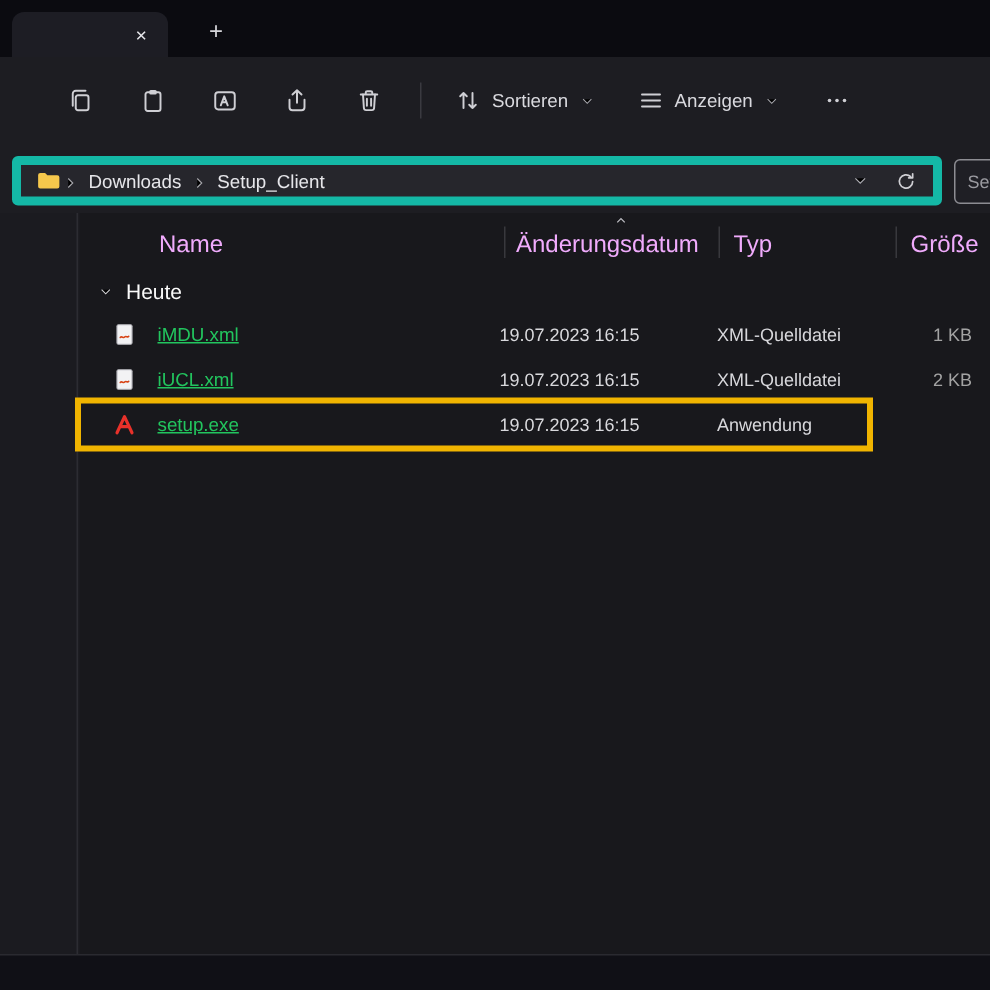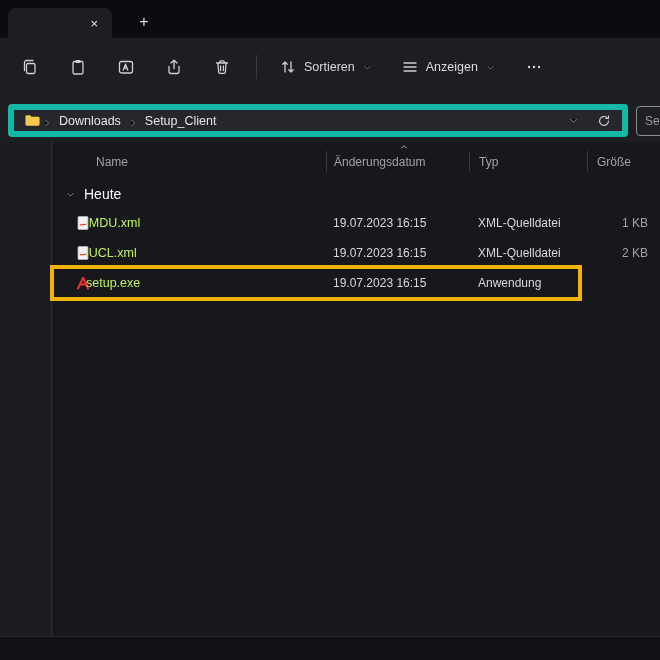--- a/index.html
+++ b/index.html
@@ -13,21 +13,21 @@
          border-radius:8px 8px 0 0; display:flex; align-items:center; justify-content:flex-end; padding-right:10px; }
   .tab-close { color:#e8e8ec; font-size:13px; line-height:1; cursor:default; padding:2px 4px; }
   .newtab { position:absolute; left:132px; top:10px; color:#d6d6da; font-size:16px; width:24px; height:24px;
             display:flex; align-items:center; justify-content:center; }
 
   
   .winbody { position:absolute; top:38px; left:0; right:0; bottom:24px; background:#1d1d22; }
   .bottomstrip { position:absolute; left:0; right:0; bottom:0; height:24px; background:#101016; border-top:1px solid #2a2a30; }
 
   
-  .toolbar { position:absolute; top:38px; left:0; right:0; height:58px; display:flex; align-items:center; padding-left:12px; }
+  .toolbar { position:absolute; top:38px; left:0; right:0; height:58px; display:flex; align-items:center; padding-left:36px; }
   .tbtn { height:36px; min-width:36px; border-radius:4px; display:flex; align-items:center; justify-content:center; gap:7px;
           padding:0 8px; margin-right:12px; color:#d9d9de; font-size:12.5px; }
   .icn { width:18px; height:18px; display:block; }
   .icn * { stroke:#cfcfd4; fill:none; stroke-width:1.3; stroke-linecap:round; stroke-linejoin:round; }
   .icn .fillme { fill:#cfcfd4; stroke:none; }
   .tb-sep { width:1px; height:24px; background:#3a3a40; margin:0 14px 0 4px; }
   .chev { width:11px; height:11px; }
   .chev path { stroke:#a9a9af; }
 
   
@@ -39,38 +39,38 @@
   .ab-right { margin-left:auto; display:flex; align-items:center; gap:16px; }
   .searchbox { position:absolute; left:636px; top:4px; width:90px; height:30px; background:#1f1f25;
                border:1px solid #8d8d93; border-radius:4px; display:flex; align-items:center;
                padding:0 8px; color:#9a9aa0; font-size:12px; overflow:hidden; white-space:nowrap; }
 
   
   .navpane { position:absolute; top:142px; left:0; width:52px; bottom:24px; background:#1b1b20; border-right:1px solid #2c2c32; }
   .filepane { position:absolute; top:142px; left:53px; right:0; bottom:24px; background:#18181c; }
 
   
-  .colheaders { position:absolute; top:6px; left:1px; right:0; height:28px; font-size:12px; color:#a3a3a3; }
+  .colheaders { position:absolute; top:6px; left:11px; right:0; height:28px; font-size:16px; color:#f0abfc; }
   .colheaders .hname { position:absolute; left:42px; top:7px; }
   .colheaders .hdate { position:absolute; left:280px; top:7px; }
   .colheaders .htype { position:absolute; left:425px; top:7px; }
   .colheaders .hsize { position:absolute; left:543px; top:7px; }
   .hsep { position:absolute; top:3px; width:1px; height:21px; background:#38383d; }
   .sortcaret { position:absolute; left:345px; top:-6px; width:10px; height:10px; }
   .sortcaret path { stroke:#b9b9bf; }
 
   
   .grouphdr { position:absolute; top:38px; left:0; height:28px; display:flex; align-items:center; gap:8px; padding-left:12px;
               font-size:14px; color:#fafafa; }
   .grouphdr .chev path { stroke:#d6d6da; }
 
   
   .row { position:absolute; left:0; right:0; height:30px; display:flex; align-items:center; font-size:12.5px; }
   .row .ficon { position:absolute; left:22px; width:16px; height:16px; }
-  .row .fname { position:absolute; left:33px; color:#bef264; }
+  .row .fname { position:absolute; left:52px; color:#22c55e;text-decoration:underline; }
   .row .fdate { position:absolute; left:280px; color:#d8d8dc; font-size:12px;text-align:center; }
   .row .ftype { position:absolute; left:425px; color:#d8d8dc; font-size:12px;text-align:right; }
   .row .fsize { position:absolute; left:470px; width:125px; text-align:right; color:#a3a3a3; font-size:12px; }
   .r0 { top:66px; } .r1 { top:96px; } .r2 { top:126px; }
 
   
   .hlbox { position:absolute; left:50px; top:265px; width:532px; height:36px;
            border:4px solid #f0b400; pointer-events:none; }
 </style>
 </head>

